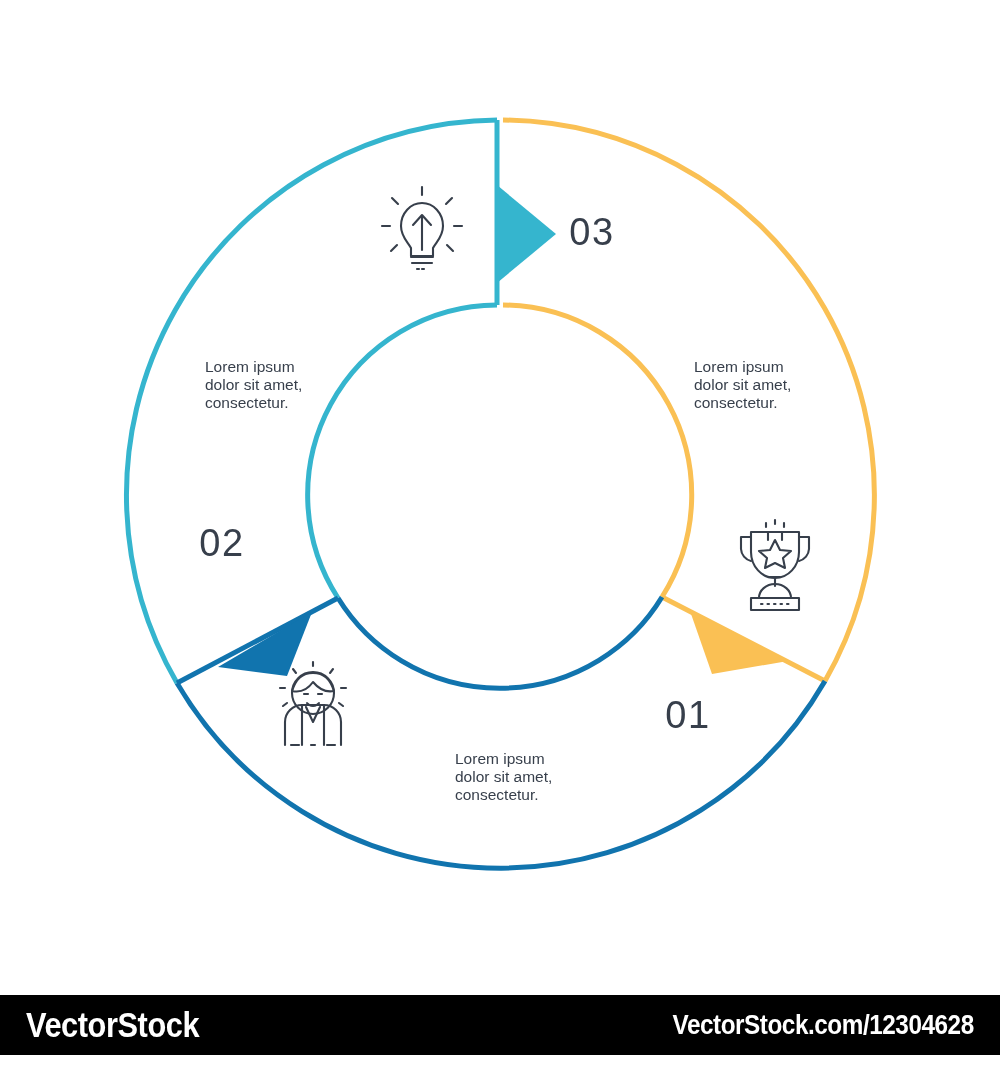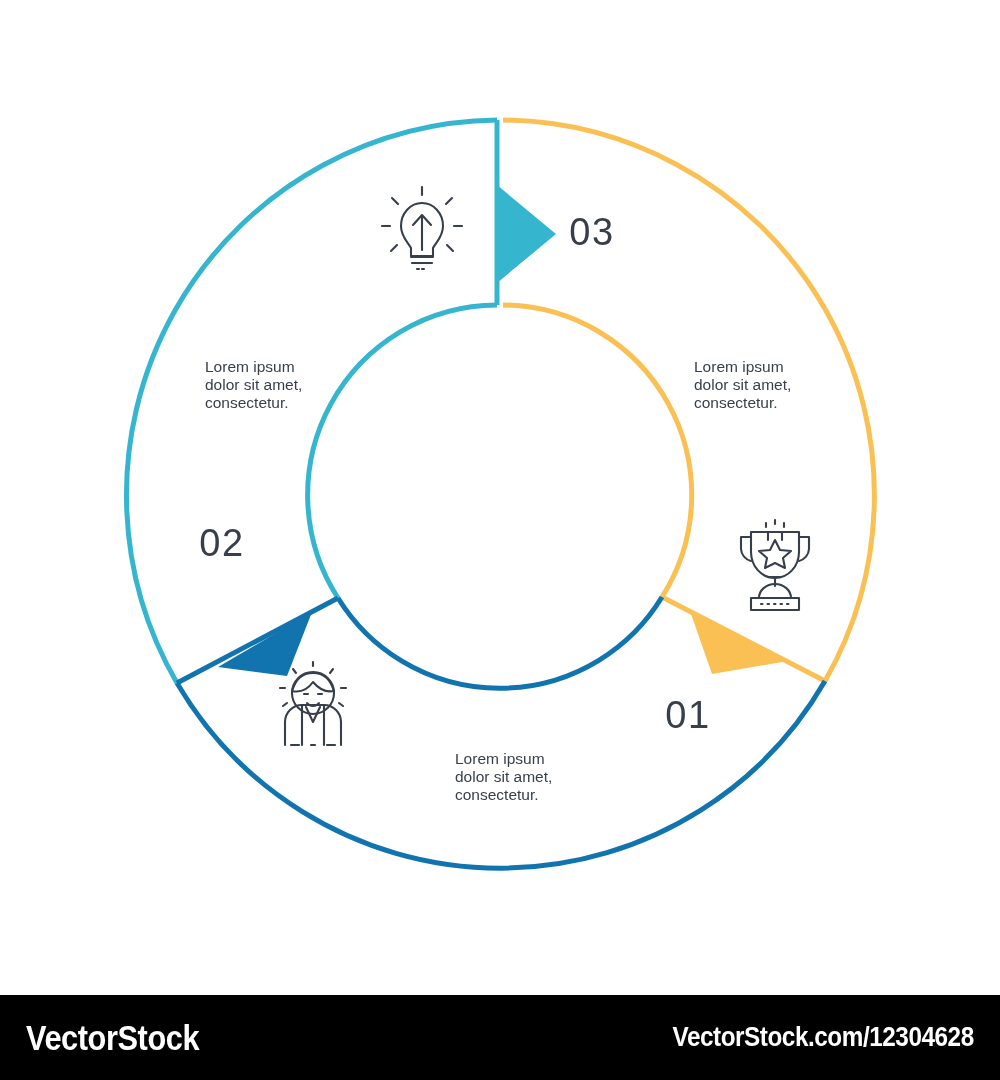--- a/index.html
+++ b/index.html
@@ -47,21 +47,21 @@
     stroke-width: 2.1;
     stroke-linecap: round;
     stroke-linejoin: round;
   }
   
   #watermark-bar {
     position: absolute;
     left: 0;
     top: 995px;
     width: 1000px;
-    height: 85px;
+    height: 60px;
     background: #000000;
     display: flex;
     align-items: center;
     justify-content: space-between;
     box-sizing: border-box;
     padding: 0 26px;
   }
   #wm-logo {
     color: #ffffff;
     font-family: "Liberation Sans", sans-serif;

